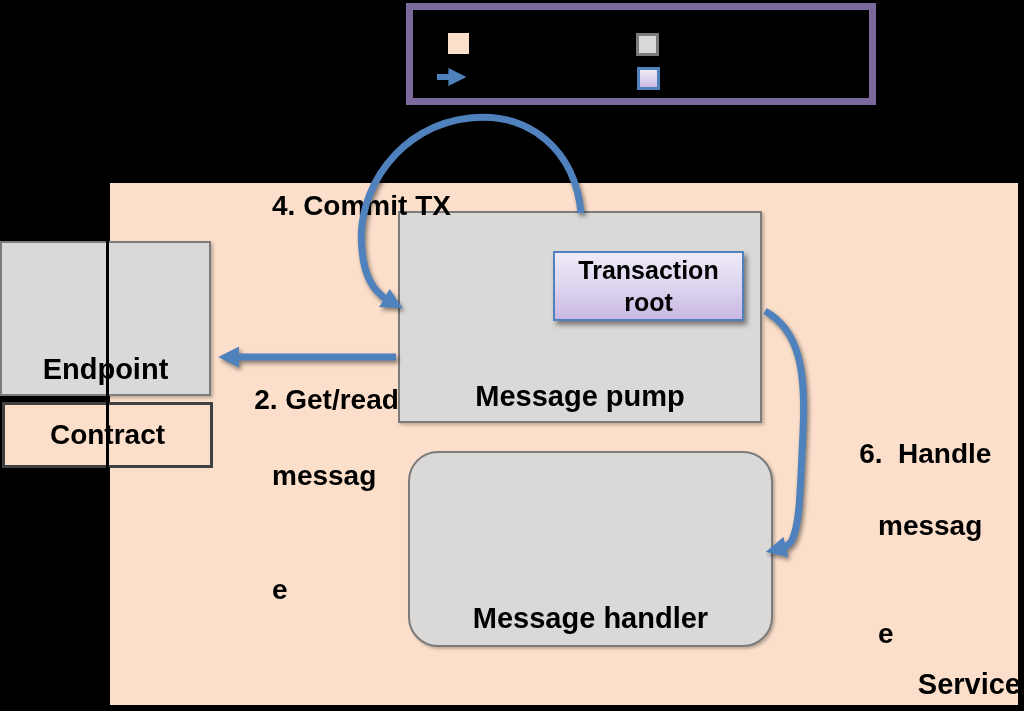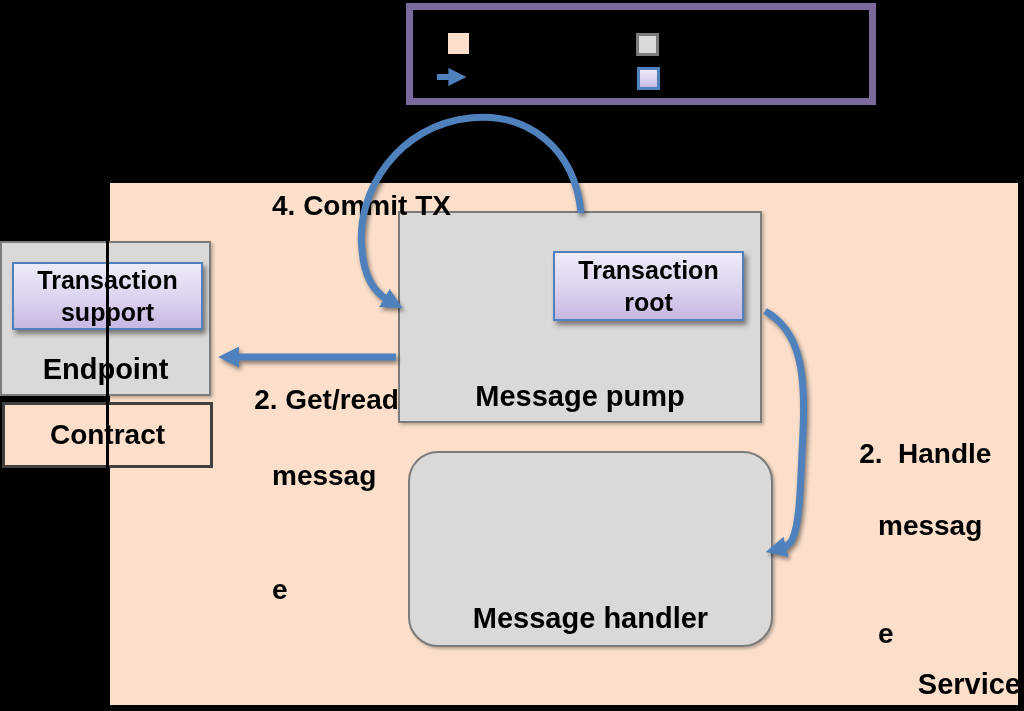--- a/index.html
+++ b/index.html
@@ -109,23 +109,20 @@
   <div class="legend">
     <div class="swatch sw-service" style="background-color: rgb(251, 223, 202);"></div>
     <div class="swatch sw-gray" style="background-color: rgb(219, 217, 216);"></div>
     <div class="swatch sw-purple"></div>
   </div>
 
   <div class="service-box" style="background-color: rgb(251, 223, 202);"></div>
   <div class="service-label">Service</div>
 
   <div class="gray-box endpoint-box" style="background-color: rgb(219, 217, 216);">
-    <div class="tx-box tx-support">
-      <div class="tx-text">Transaction support</div>
-    </div>
     <div class="box-label" style="bottom:8px;">Endpoint</div>
   </div>
 
   <div class="contract-box" style="background-color: rgb(251, 223, 202);">
     <div class="box-label">Contract</div>
   </div>
 
   <div class="service-left-edge"></div>
 
   <div class="gray-box pump-box" style="background-color: rgb(219, 217, 216);">
@@ -141,21 +138,21 @@
 
   <div class="anno anno-commit">4. Commit TX</div>
 
   <div class="anno anno-getread">
     <span class="first">2. Get/read</span>
     <span class="cont">messag</span>
     <span class="cont">e</span>
   </div>
 
   <div class="anno anno-handle">
-    <span class="first">2.  Handle</span>
+    <span class="first">6.  Handle</span>
     <span class="cont">messag</span>
     <span class="cont">e</span>
   </div>
 
   <svg class="arrow-layer" viewBox="0 0 1024 711" xmlns="http://www.w3.org/2000/svg">
     <defs>
       <marker id="ah" viewBox="0 0 10 10" refX="2" refY="5" markerWidth="3" markerHeight="3" orient="auto" markerUnits="strokeWidth">
         <path d="M 0 0 L 10 5 L 0 10 Z" fill="#4f81bd"></path>
       </marker>
     </defs>

